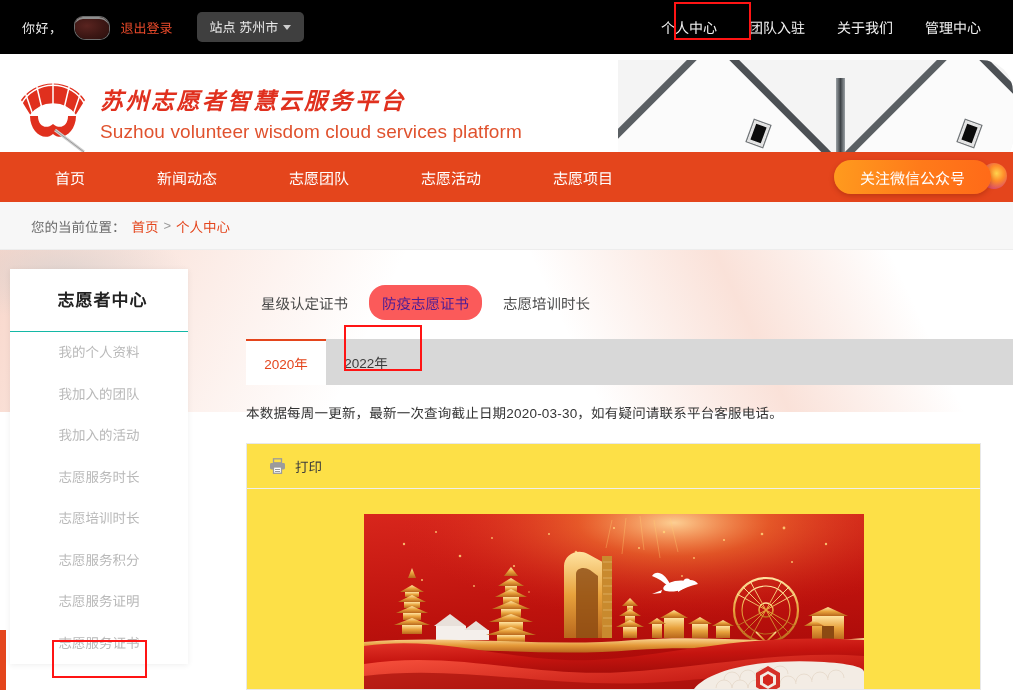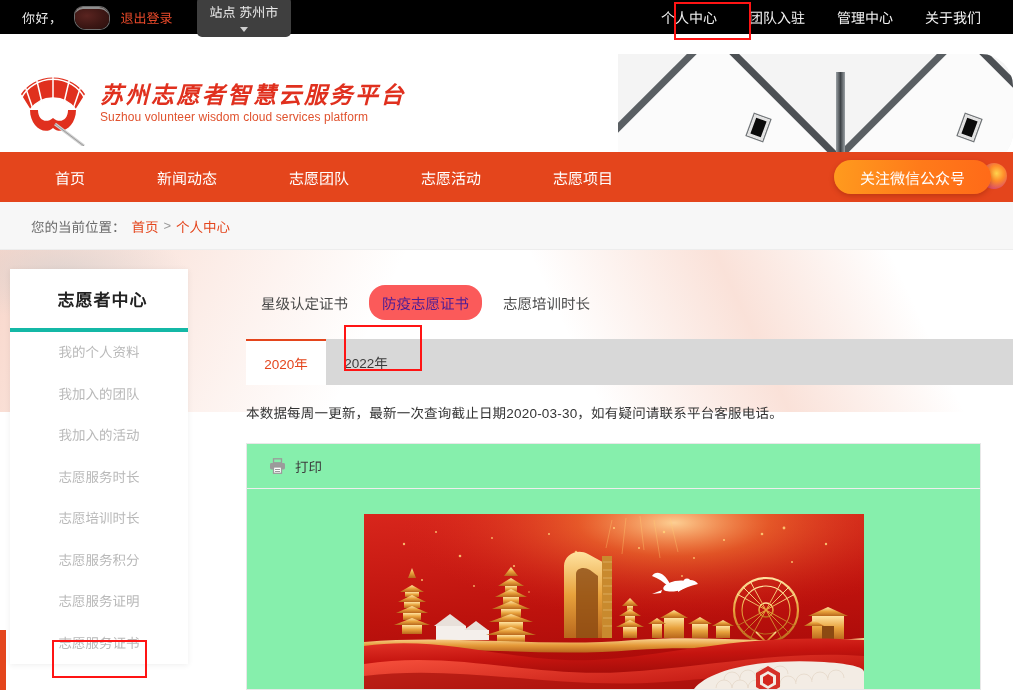--- a/index.html
+++ b/index.html
@@ -7,21 +7,21 @@
   html, body {
     width: 1013px; height: 690px;
     overflow: hidden;
     font-family: "Liberation Sans", "DejaVu Sans", sans-serif;
     background: #ffffff;
   }
 
   
   .topbar {
     position: absolute; top: 0; left: 0;
-    width: 1013px; height: 34px;
+    width: 1013px; height: 54px;
     background: #000000;
     display: flex; align-items: center;
     z-index: 30;
   }
   .topbar-left { display: flex; align-items: center; padding-left: 22px; gap: 12px; }
   .greeting { color: #e8e8e8; font-size: 13px; letter-spacing: .5px; }
   .avatar {
     width: 34px; height: 22px;
     border-radius: 8px 10px 9px 11px;
     background: radial-gradient(ellipse at 35% 40%, #5a2420 0%, #3d1714 55%, #2a100e 100%);
@@ -30,21 +30,21 @@
   }
   .logout-link { color: #e8492a; font-size: 13px; text-decoration: none; cursor: pointer; }
   .site-select {
     margin-left: 12px;
     background: #3f3f3f;
     border-radius: 5px;
     color: #e9e9e9;
     font-size: 13px;
     padding: 5px 13px 6px 13px;
     display: flex; align-items: center; gap: 5px;
-    cursor: pointer; white-space: nowrap; flex-direction: column;
+    cursor: pointer; white-space: nowrap;
   }
   .caret-down {
     width: 0; height: 0;
     border-left: 4px solid transparent;
     border-right: 4px solid transparent;
     border-top: 5px solid #cfcfcf;
     position: relative; top: 1px;
   }
   .topnav { margin-left: auto; display: flex; align-items: center; padding-right: 16px; }
   .topnav-item {
@@ -53,21 +53,21 @@
   }
 
   
   .hl-box { position: absolute; border: 2.5px solid #ff1414; pointer-events: none; z-index: 60; }
   #hl-personal { left: 674px; top: 2px; width: 77px; height: 38px; }
   #hl-2022     { left: 344px; top: 325px; width: 78px; height: 46px; }
   #hl-cert     { left: 52px;  top: 640px; width: 95px; height: 38px; }
 
   
   .header {
-    position: absolute; top: 54px; left: 0;
+    position: absolute; top: 60px; left: 0;
     width: 1013px; height: 110px;
     background: #ffffff;
     overflow: hidden;
     border-radius: 32px;
   }
   .header-photo {
     position: absolute; right: 0; top: 0;
     width: 395px; height: 110px;
     background: #f4f4f4;
     overflow: hidden;
@@ -104,21 +104,21 @@
   .fan-logo { width: 78px; height: 82px; display: block; }
   .brand-text { padding-top: 12px; }
   .brand-cn {
     color: #e0301e; font-size: 23px; font-weight: bold;
     font-family: "DejaVu Serif", "Liberation Serif", serif;
     letter-spacing: 2.5px;
     font-style: italic;
     white-space: nowrap;
   }
   .brand-en {
-    color: #e0522e; font-size: 12px; 
+    color: #e0522e; font-size: 19px; margin-top: 5px;
     letter-spacing: .1px; white-space: nowrap;
   }
 
   
   .mainnav {
     position: absolute; top: 152px; left: 0;
     width: 1013px; height: 50px;
     background: #e4451c;
     display: flex; align-items: center;
     z-index: 20;
@@ -192,21 +192,21 @@
     position: absolute; left: 10px; top: 19px;
     width: 178px;
     background: #ffffff;
     box-shadow: 0 1px 6px rgba(0,0,0,.07);
     z-index: 5;
   }
   .sidebar-title {
     height: 63px; line-height: 63px;
     text-align: center;
     font-size: 17px; font-weight: bold; color: #222;
-    border-bottom: 4px solid #14b8a6;
+    border-bottom: 1px solid #14b8a6;
     letter-spacing: 1px;
     padding-left: 7px;
   }
   .side-item {
     height: 41.5px; line-height: 41.5px;
     text-align: center;
     font-size: 13.5px;
     color: #b9b9b9;
     cursor: pointer;
   }
@@ -247,21 +247,21 @@
   .notice {
     margin-top: 17px;
     font-size: 13.5px; color: #333;
     letter-spacing: .2px;
   }
 
   .print-card {
     margin-top: 21px;
     width: 735px;
     border: 1px solid #e8e8e8;
-    background: #86efac;
+    background: #fde047;
   }
   .print-bar {
     height: 45px;
     display: flex; align-items: center;
     padding-left: 22px; gap: 9px;
     border-bottom: 1px solid #eeeeee;
     cursor: pointer;
   }
   .printer-icon { width: 17px; height: 16px; display: block; }
   .print-label { font-size: 13.5px; color: #3c3c3c; }
@@ -286,22 +286,22 @@
     <span class="avatar"></span>
     <span class="logout-link">退出登录</span>
     <span class="site-select">
       <span>站点 苏州市</span>
       <span class="caret-down"></span>
     </span>
   </div>
   <div class="topnav">
     <span class="topnav-item">个人中心</span>
     <span class="topnav-item">团队入驻</span>
+    <span class="topnav-item">关于我们</span>
     <span class="topnav-item">管理中心</span>
-    <span class="topnav-item">关于我们</span>
   </div>
 </div>
 
 <div class="header">
   <div class="header-photo">
     <div class="roof left"></div>
     <div class="roof right"></div>
     <div class="roof-seam"></div>
     <div class="roof-win w1"></div>
     <div class="roof-win w2"></div>

